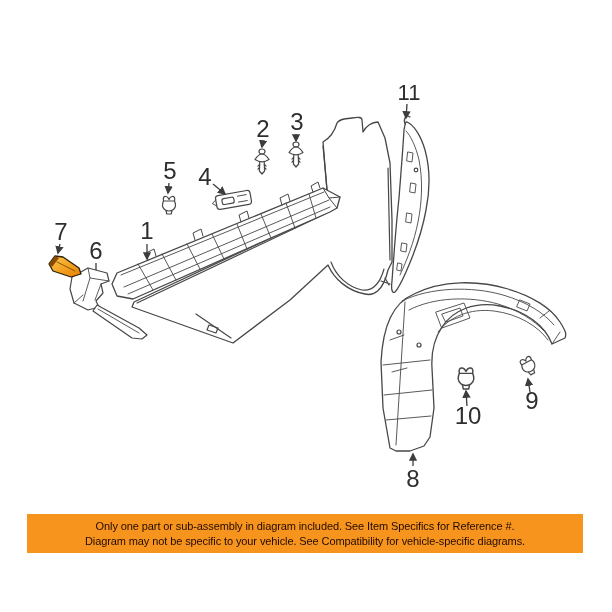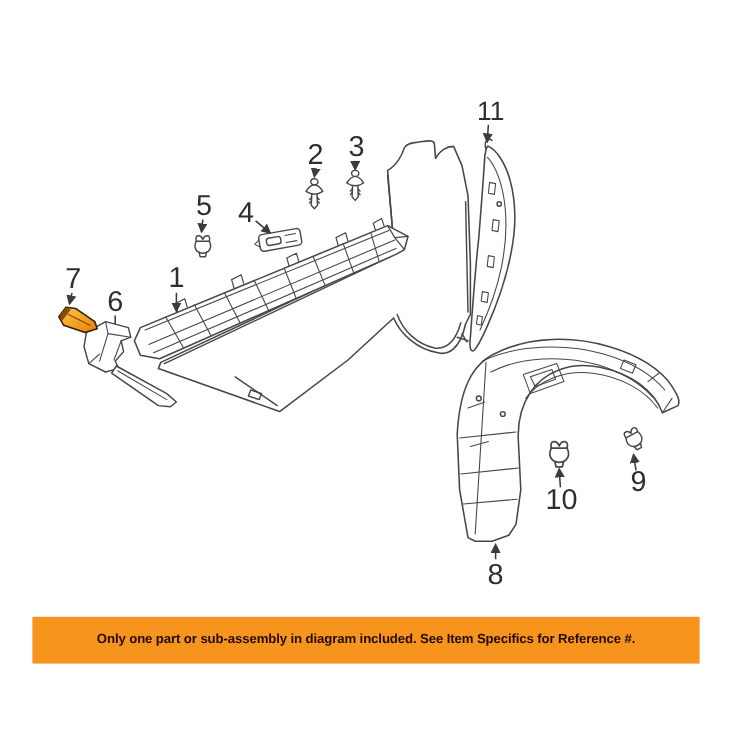--- a/index.html
+++ b/index.html
@@ -10,21 +10,21 @@
   .canvas svg { position:absolute; left:0; top:0; }
   .callout-label {
     font-family:"Liberation Sans", sans-serif;
     font-size:24px; fill:#2e2e2e; text-anchor:middle;
   }
   .callout-label.small { font-size:22px; }
   .banner {
     position:absolute; left:27px; top:514px; width:556px; height:39px;
     background:#f7941d; color:#230b00;
     display:flex; flex-direction:column; justify-content:center;
-    text-align:center; font-weight:700; font-size:11px; line-height:15px;
+    text-align:center; font-weight:400; font-size:11px; line-height:15px;
     letter-spacing:-0.1px;
   }
 </style>
 </head>
 <body>
 
 <div class="canvas">
 
   <svg width="612" height="612" viewBox="0 0 612 612">
     <defs>
@@ -174,15 +174,16 @@
       </g>
       <g>
         <text class="callout-label small" x="409" y="100">11</text>
         <line x1="407" y1="104" x2="406" y2="118" stroke="#3c3c3c" stroke-width="1.3" marker-end="url(#arw)"></line>
       </g>
     </g>
   </svg>
 
   <div class="banner">
     <div>Only one part or sub-assembly in diagram included. See Item Specifics for Reference #.</div>
+    <div>Diagram may not be specific to your vehicle. See Compatibility for vehicle-specific diagrams.</div>
   </div>
 
 </div>
 
 </body></html>

